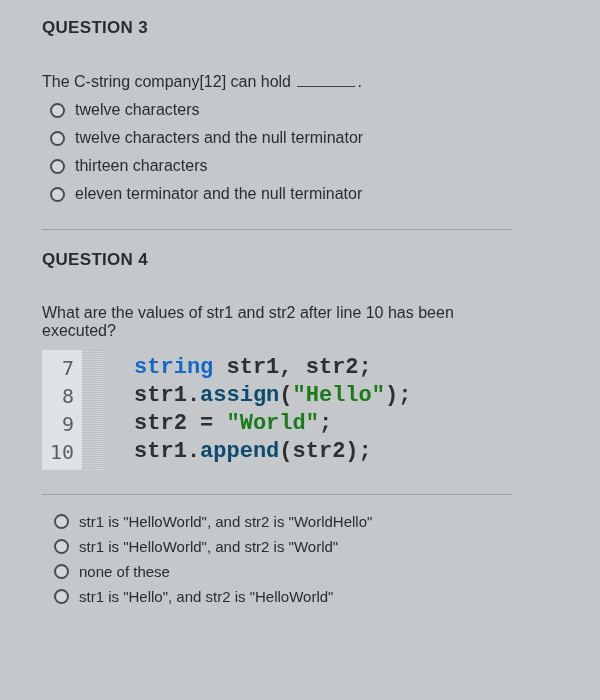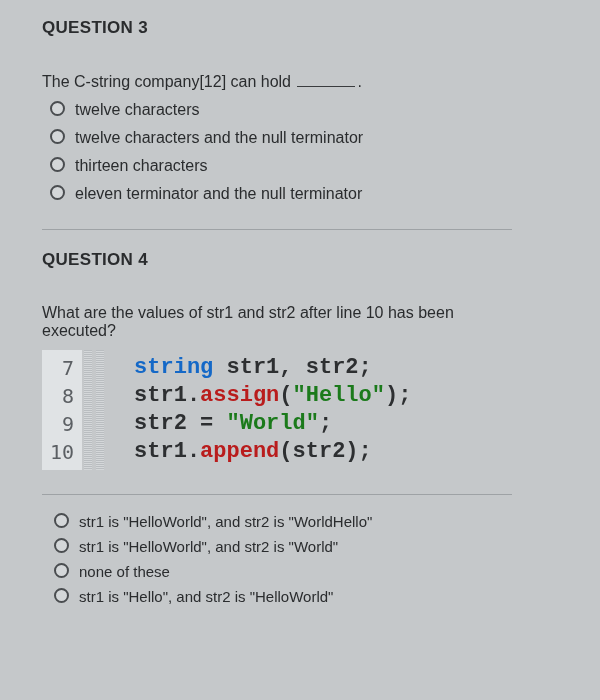--- a/index.html
+++ b/index.html
@@ -27,20 +27,21 @@
   .stem {
     font-size: 16px;
     margin-bottom: 10px;
     margin-top: 34px;
   }
   .options {
     margin-left: 8px;
   }
   .opt {
     display: flex;
+    align-items: center;
     gap: 10px;
     margin: 10px 0;
     font-size: 16px;
   }
   .radio {
     flex: 0 0 auto;
     width: 15px;
     height: 15px;
     border: 2px solid #4a4d50;
     border-radius: 50%;
@@ -80,21 +81,21 @@
   .code {
     padding: 4px 6px 4px 28px;
     font-family: Liberation Mono, monospace;
     font-size: 22px;
     font-weight: 700;
     line-height: 28px;
     white-space: pre;
     color: #2d2f31;
   }
   .kw { color: #1468c7; }
-  .fn { color: #b91c1c; }
+  .fn { color: #0c4a6e; }
   .str { color: #1b7a1b; }
   .q4-options {
     margin-left: 12px;
   }
   .q4-options .opt {
     margin: 8px 0;
     font-size: 15px;
   }
   .blank {
     display: inline-block;

